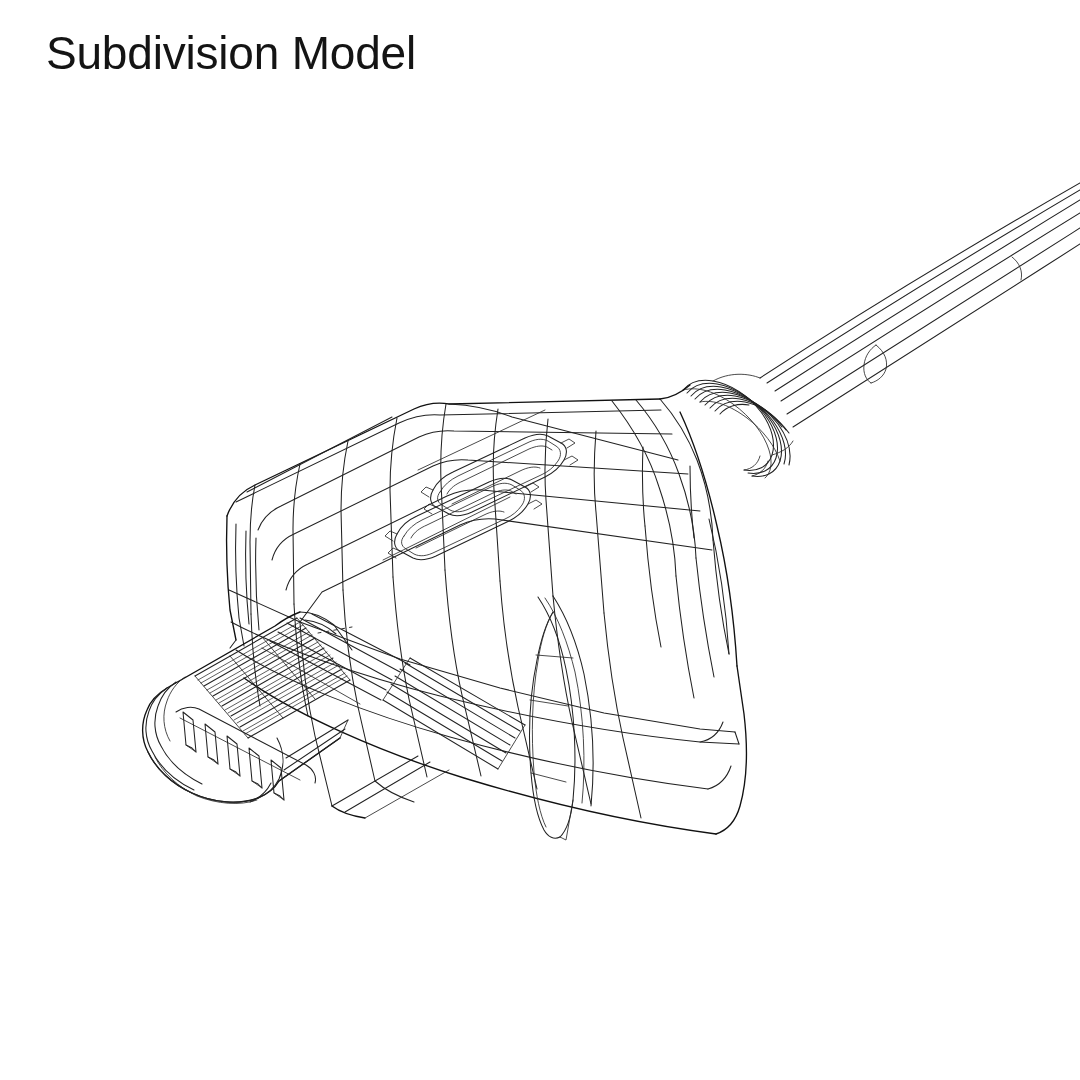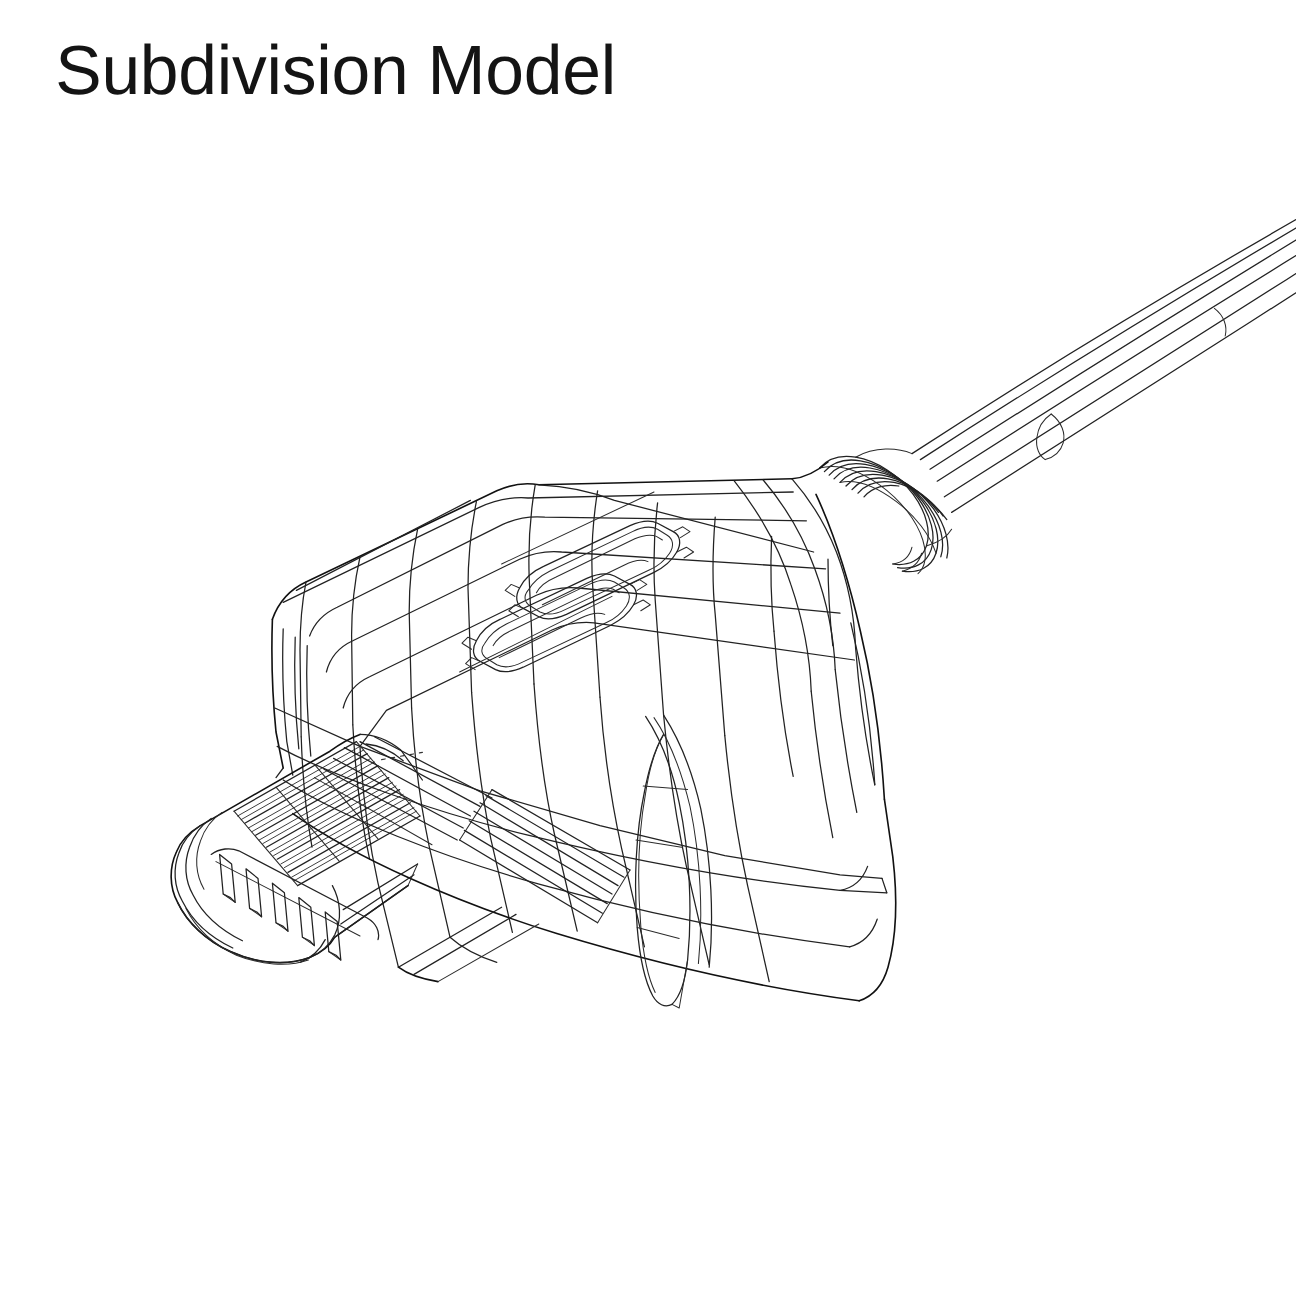--- a/index.html
+++ b/index.html
@@ -17,21 +17,21 @@
     position: relative;
     width: 1080px;
     height: 1080px;
     background: #ffffff;
   }
   #title {
     position: absolute;
     left: 46px;
     top: 30px;
     font-family: "Liberation Sans", sans-serif;
-    font-size: 58px;
+    font-size: 46px;
     line-height: 1.0;
     font-weight: 400;
     color: #141414;
     letter-spacing: -0.2px;
     white-space: nowrap;
     user-select: none;
   }
   #viewport {
     position: absolute;
     left: 0;

